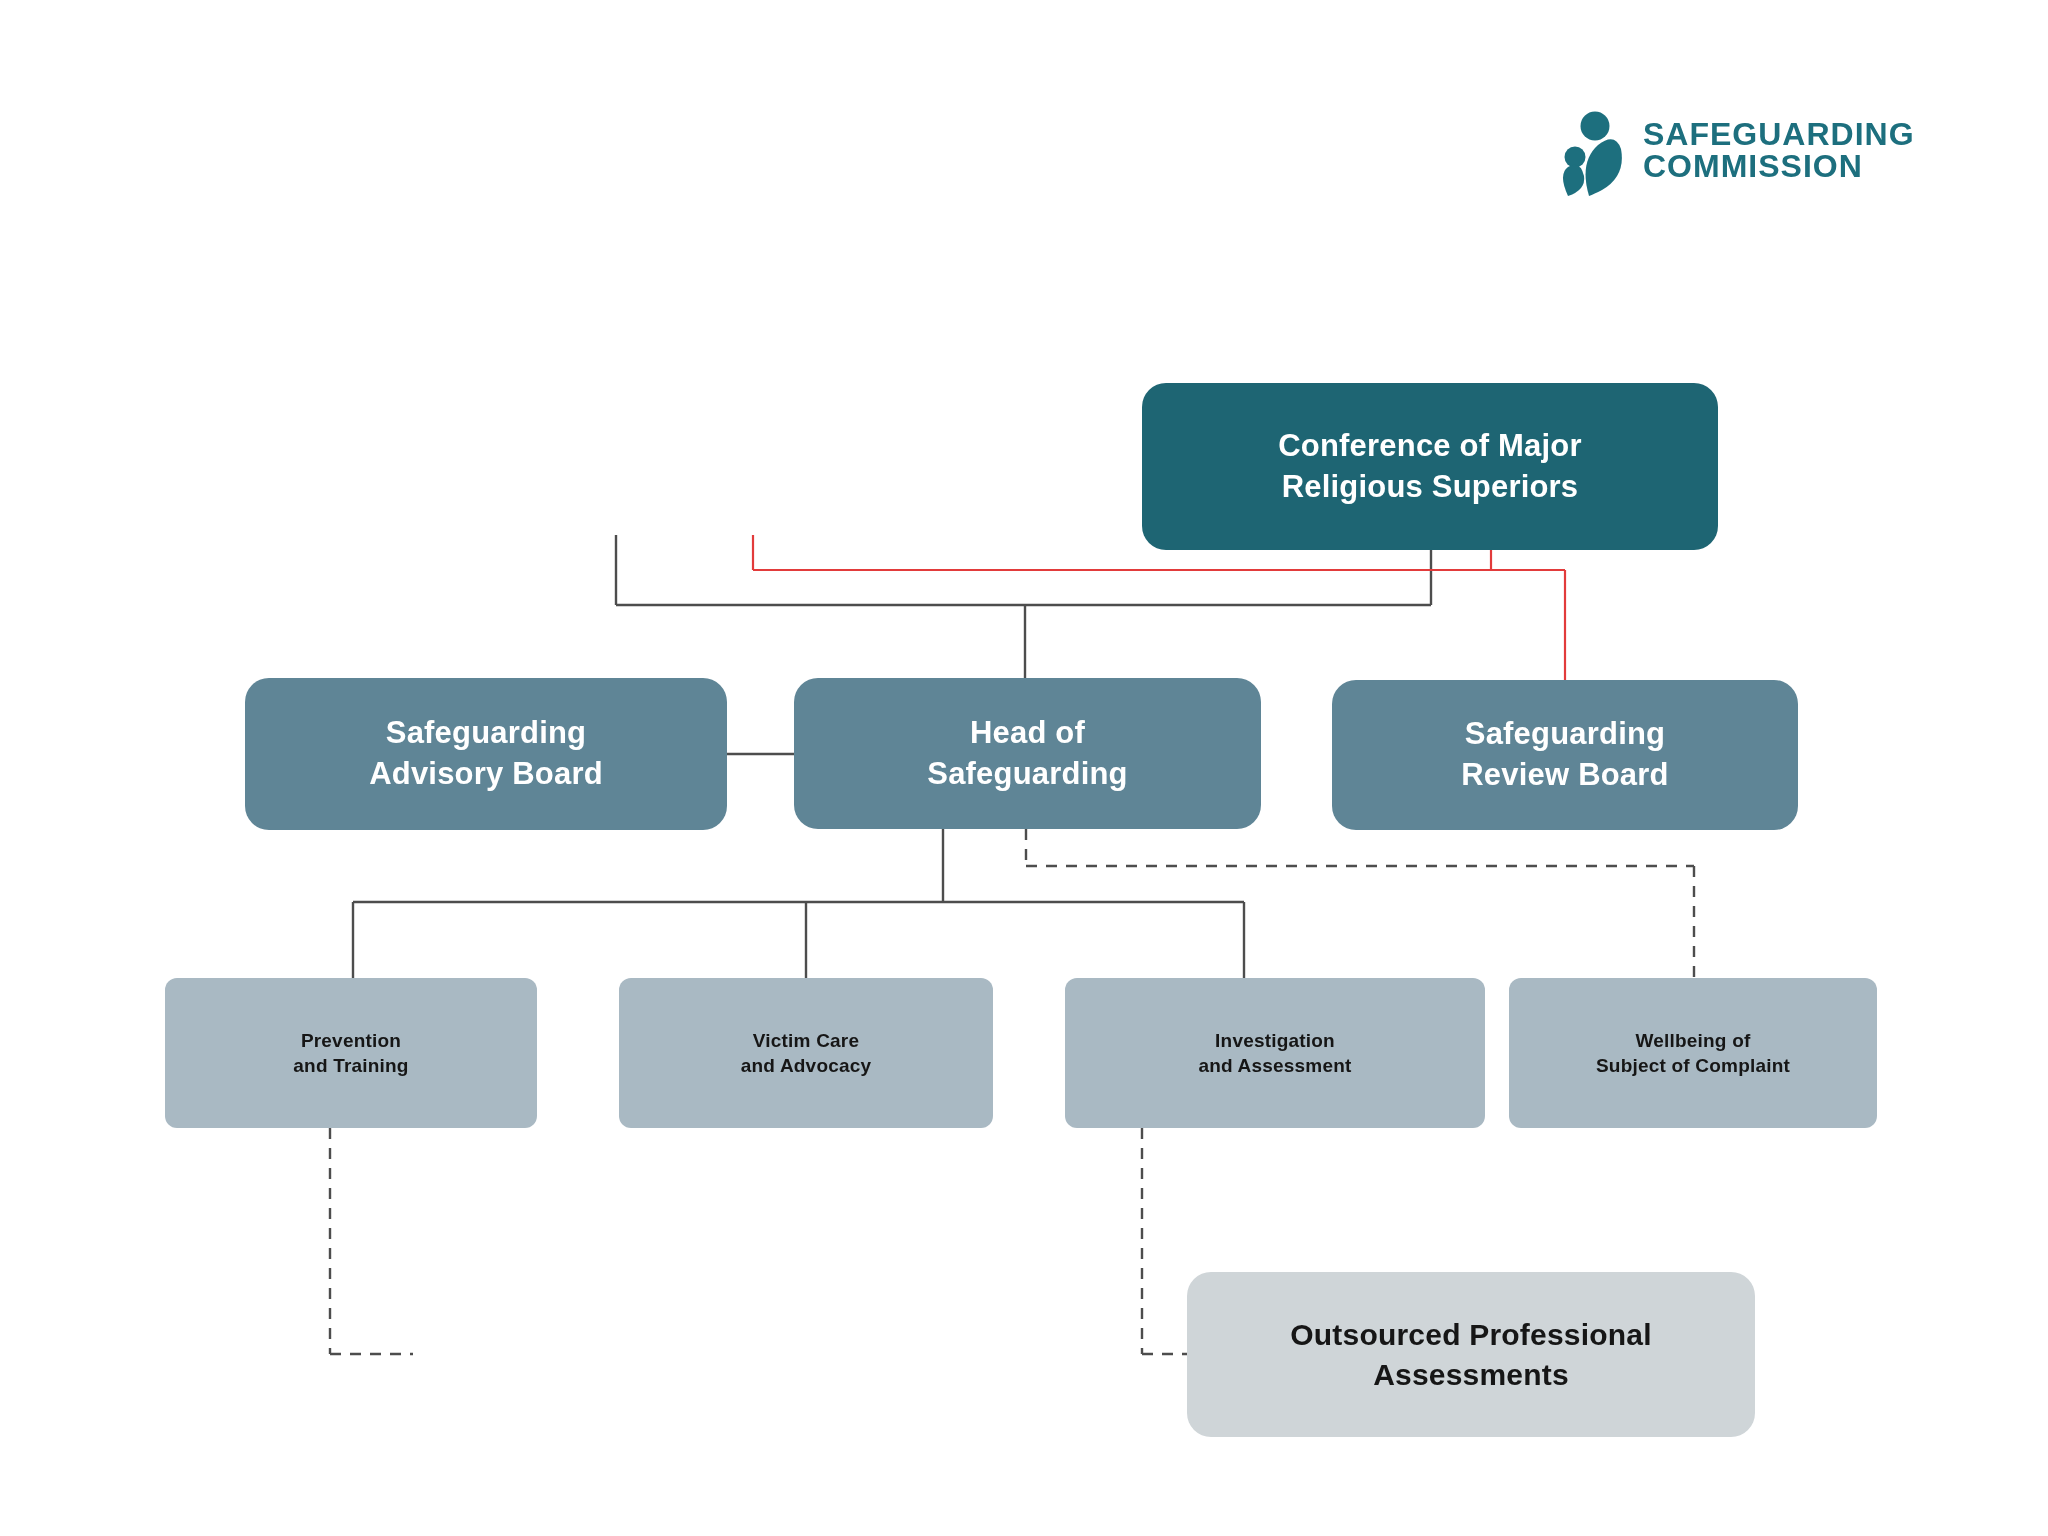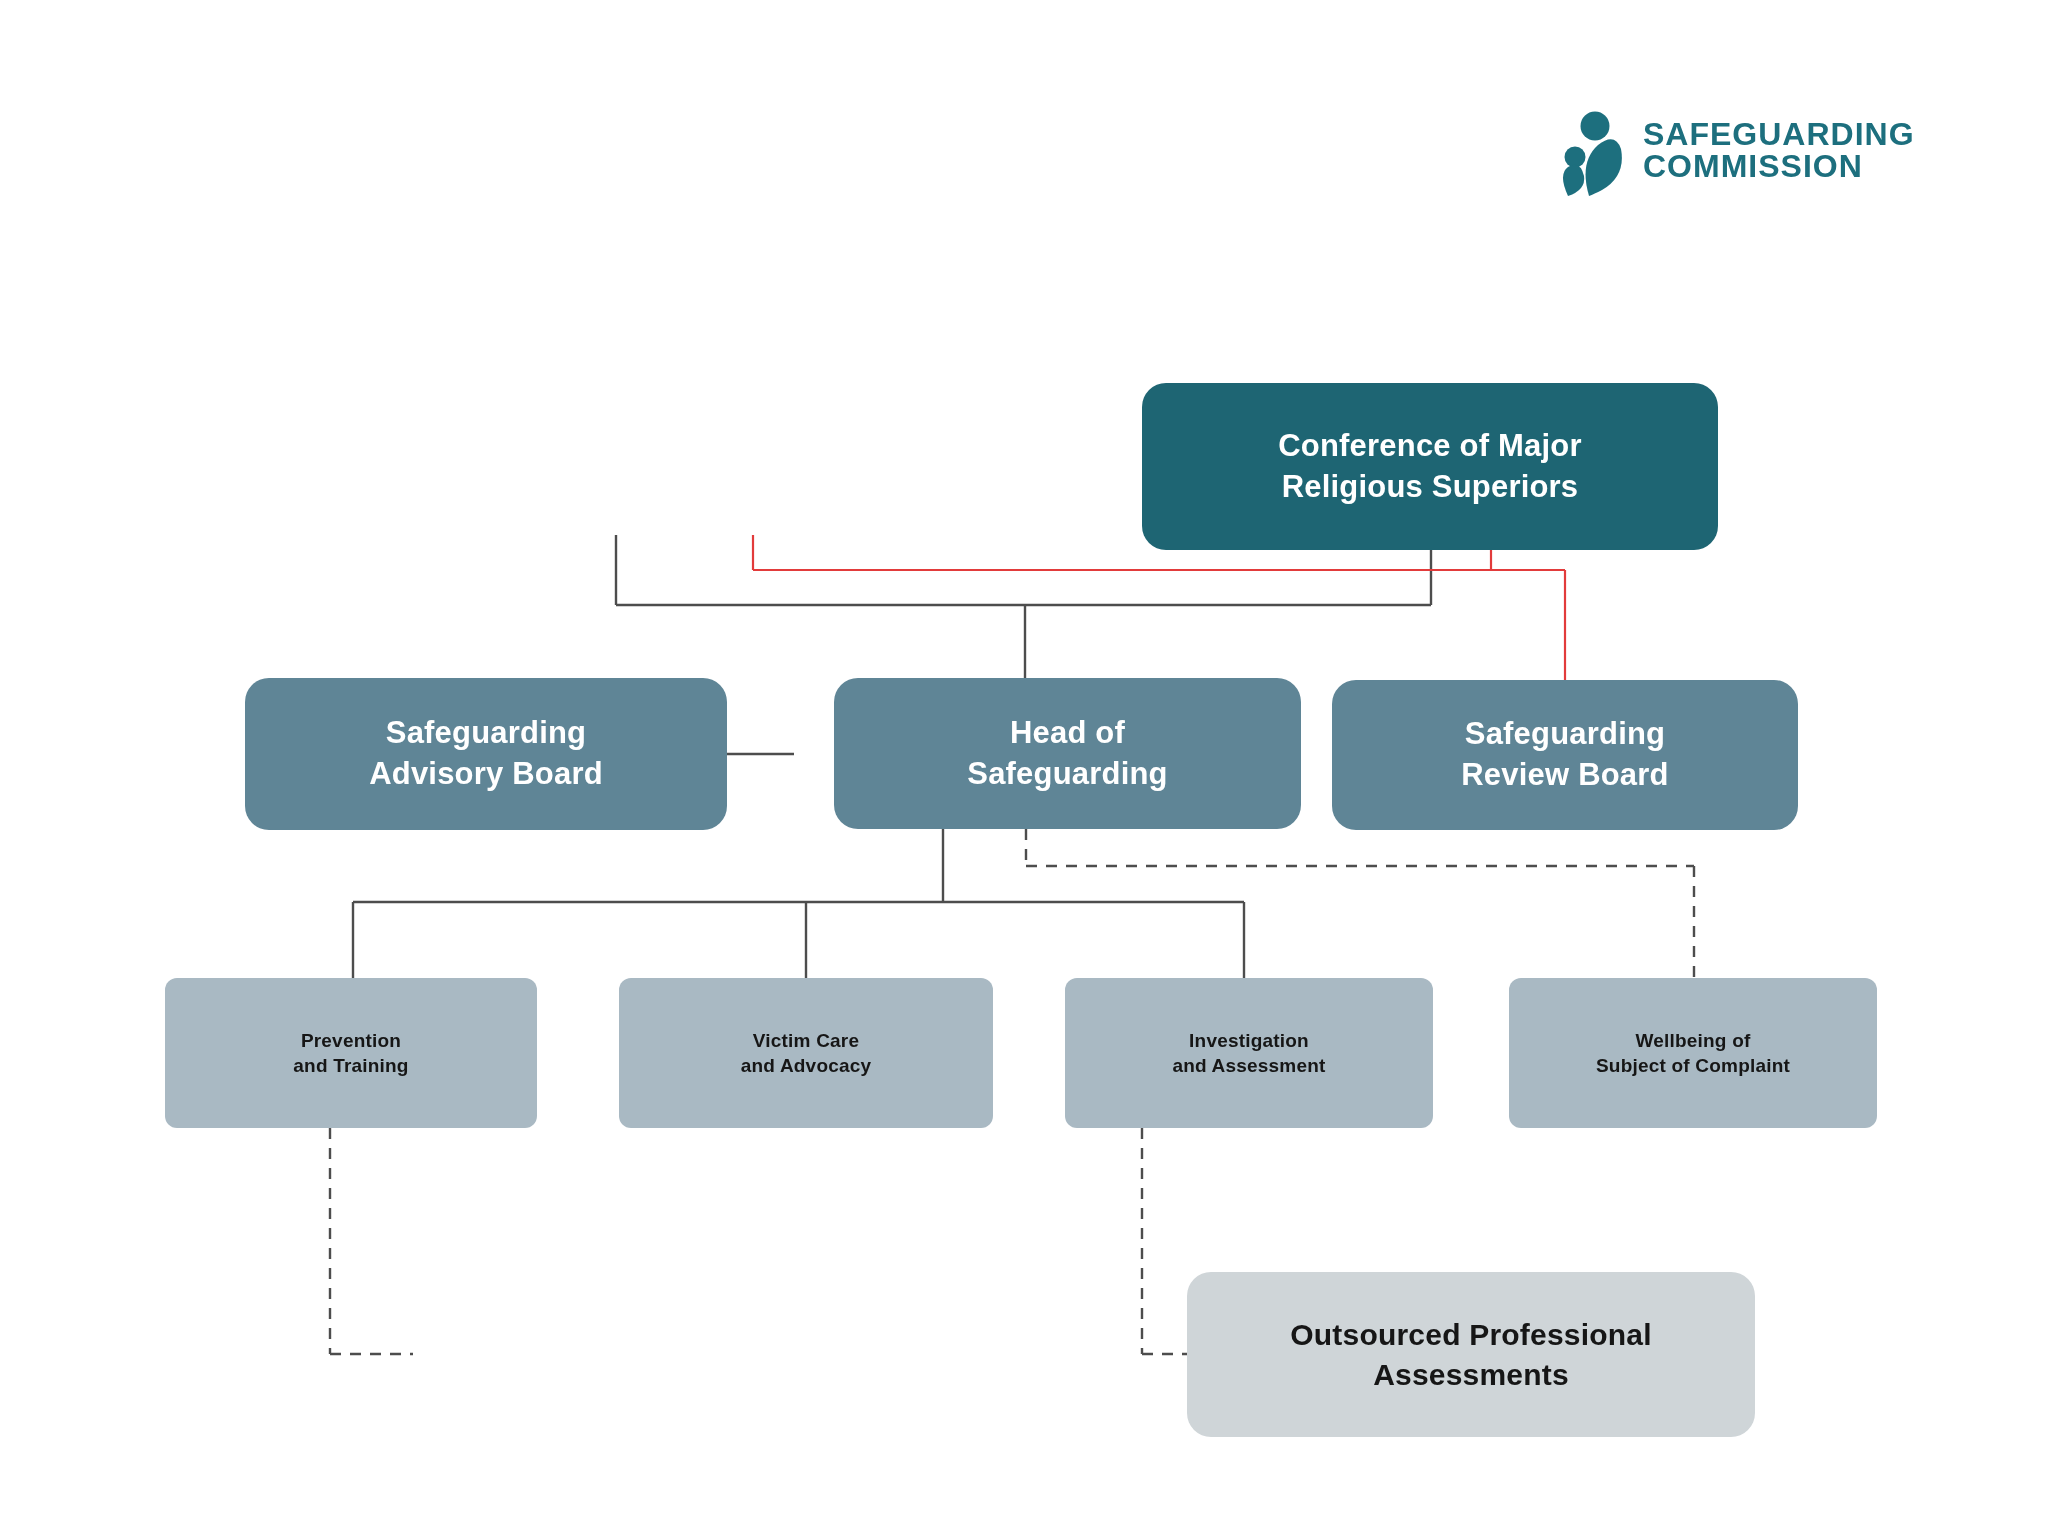--- a/index.html
+++ b/index.html
@@ -43,25 +43,25 @@
     line-height: 1.32;
   }
   .tier1 { background: var(--tier1, #1e6573); color: var(--text_light, #fff); font-size: 31px; }
   .tier2 { background: var(--tier2, #5f8596); color: var(--text_light, #fff); font-size: 31px; }
   .tier3 { background: var(--tier3, #a9b9c3); color: var(--text_dark, #161616); font-size: 19px; border-radius: 12px; }
   .tier4 { background: var(--tier4, #cfd5d8); color: var(--text_dark, #161616); font-size: 30px; }
 
   #node-mec  { left: 329px;  top: 383px; width: 574px; height: 152px; }
   #node-cmrs { left: 1142px; top: 383px; width: 576px; height: 167px; }
   #node-sab  { left: 245px;  top: 678px; width: 482px; height: 152px; }
-  #node-hos  { left: 794px;  top: 678px; width: 467px; height: 151px; margin-left: 40px; }
+  #node-hos  { left: 794px;  top: 678px; width: 467px; height: 151px; }
   #node-srb  { left: 1332px; top: 680px; width: 466px; height: 150px; }
   #node-pt   { left: 165px;  top: 978px; width: 372px; height: 150px; }
   #node-vca  { left: 619px;  top: 978px; width: 374px; height: 150px; }
-  #node-ia   { left: 1065px; top: 978px; width: 368px; height: 150px; }
+  #node-ia   { left: 1065px; top: 978px; width: 420px; height: 150px; }
   #node-wsc  { left: 1509px; top: 978px; width: 368px; height: 150px; }
   #node-sp   { left: 413px;  top: 1272px; width: 576px; height: 165px; }
   #node-opa  { left: 1187px; top: 1272px; width: 568px; height: 165px; }
 
   
   .logo {
     position: absolute;
     left: 1558px;
     top: 104px;
     display: flex;

